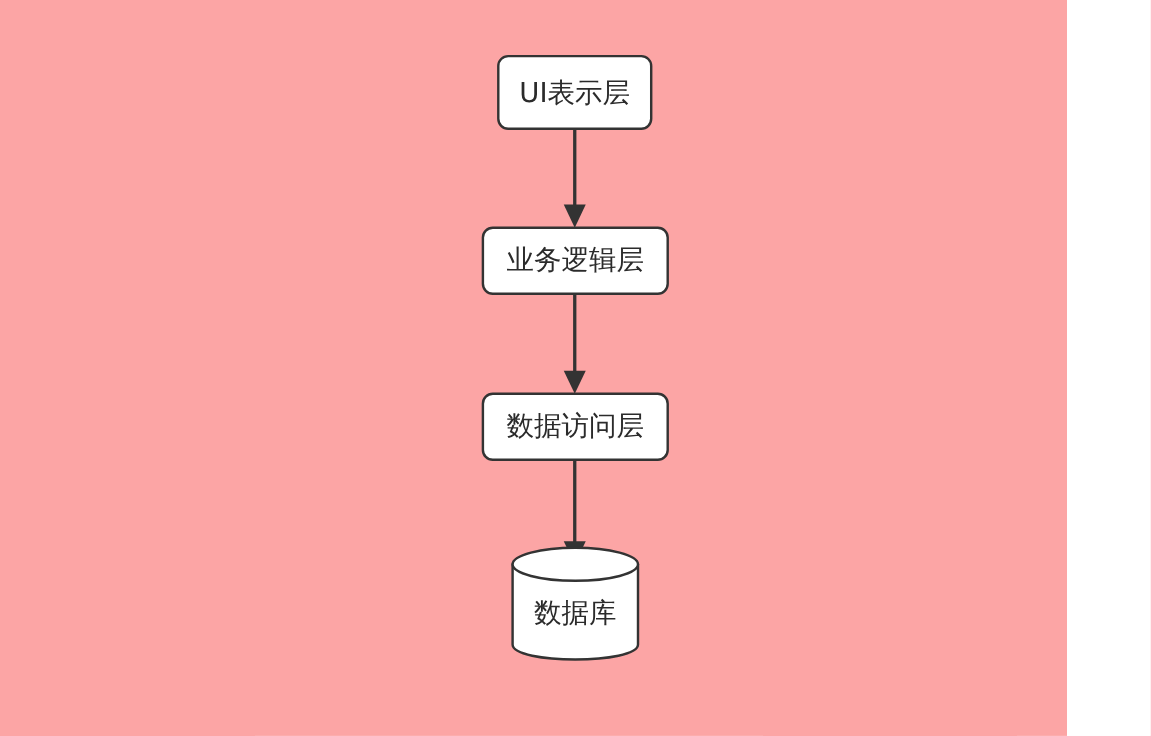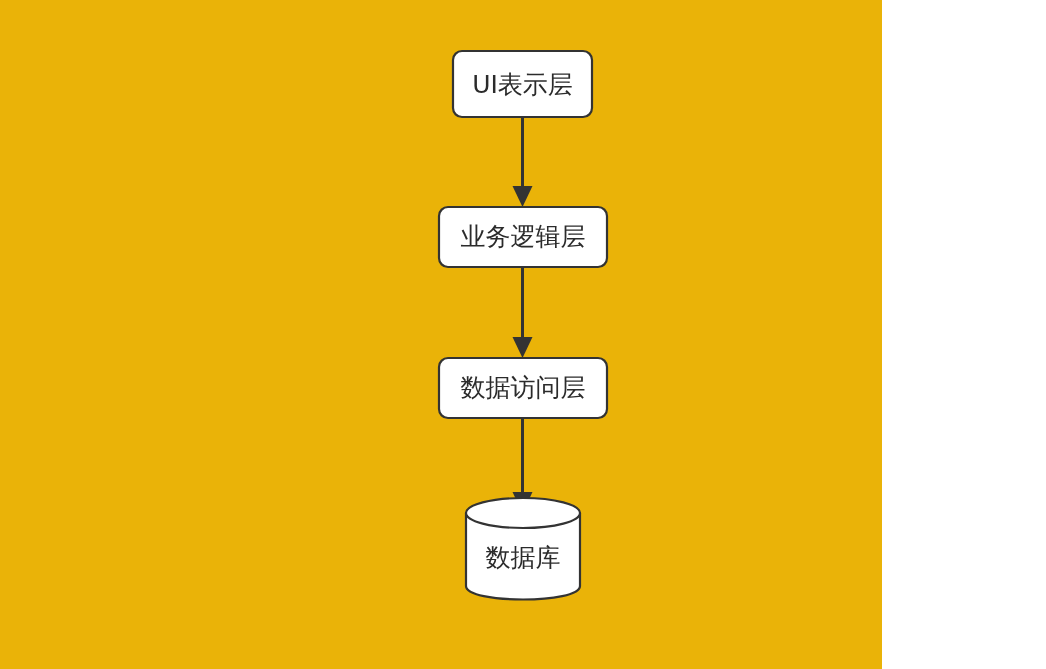--- a/index.html
+++ b/index.html
@@ -9,23 +9,23 @@
     background: #ffffff;
   }
   body {
     width: 1046px;
     height: 669px;
     overflow: hidden;
     font-family: "DejaVu Sans", "Liberation Sans", sans-serif;
   }
   #diagram-canvas {
     position: relative;
-    width: 882px;
+    width: 970px;
     height: 669px;
-    background: #eab308;
+    background: #fca5a5;
   }
   #diagram-svg {
     position: absolute;
     left: 0;
     top: 0;
     width: 1046px;
     height: 669px;
     display: block;
   }
   .node-label {

